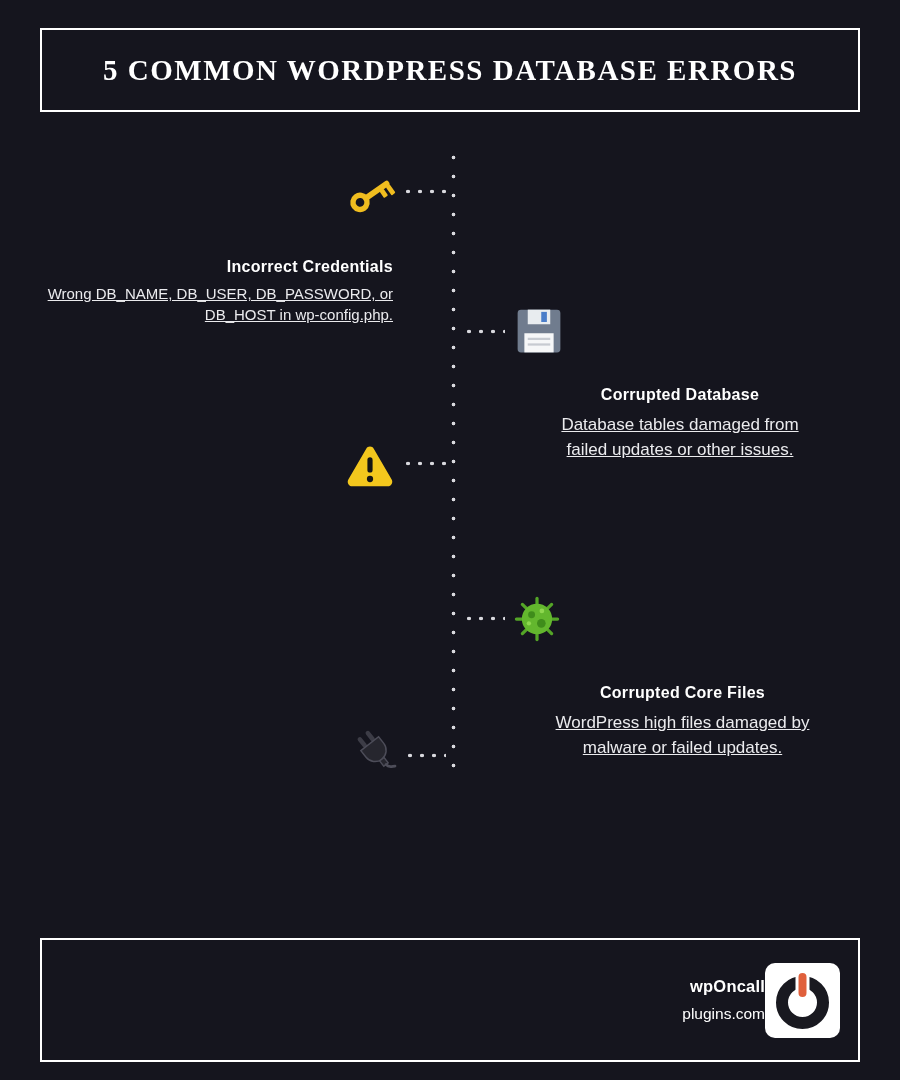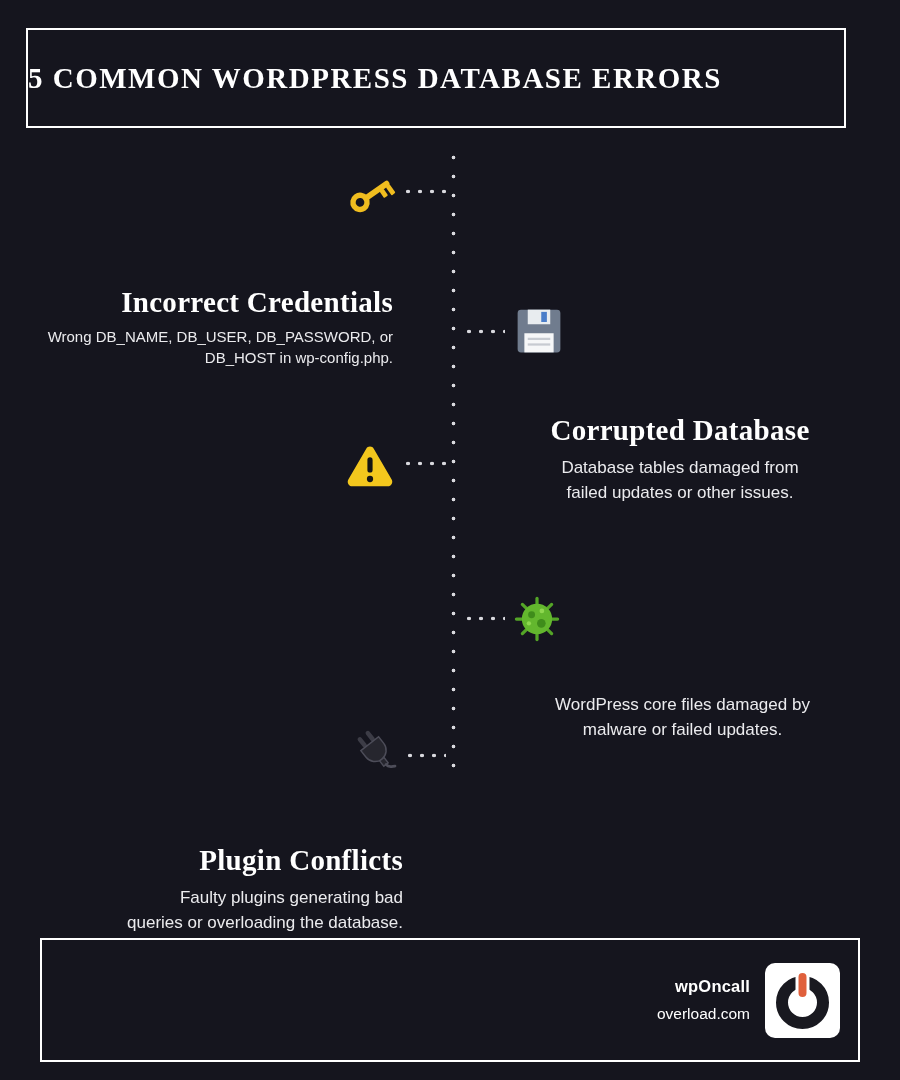--- a/index.html
+++ b/index.html
@@ -1,40 +1,40 @@
 <!DOCTYPE html>
 <html><head>
 <meta charset="utf-8">
 <style>
   * { margin:0; padding:0; box-sizing:border-box; }
   html,body { background:#15151e; }
   body { font-family:"Liberation Sans", sans-serif; }
   .canvas { position:relative; width:900px; height:1080px; background:#15151e; overflow:hidden; }
 
   .frame { position:absolute; border:2px solid #ffffff; }
-  .header-box { left:26px; top:28px; width:820px; height:100px; display:flex; align-items:center; }
+  .header-box { left:40px; top:28px; width:820px; height:84px; display:flex; align-items:center; justify-content:center; }
   .header-box h1 { font-family:"Liberation Serif","DejaVu Serif",serif; font-weight:600; font-size:29px; letter-spacing:1.5px; color:#ffffff; text-align:center; }
 
   .vdots { position:absolute; left:451px; top:148px; width:5px; height:632px;
            background-image:radial-gradient(circle, #d9d9de 1.7px, transparent 2.1px);
            background-size:5px 19px; background-repeat:repeat-y; }
   .hdots { position:absolute; height:5px;
            background-image:radial-gradient(circle, #d9d9de 1.7px, transparent 2.1px);
            background-size:12px 5px; background-repeat:repeat-x; }
 
   .icon { position:absolute; line-height:0; }
 
   .item { position:absolute; color:#ffffff; }
-  .item h2 { font-family:Liberation Serif, serif; font-size:29px; font-weight:700; letter-spacing:0.3px;margin-top:28px; }
-  .item p { margin-top:9px; font-size:17px; line-height:1.45; color:#ebebee; white-space:pre-line; }
+  .item h2 { font-family:Liberation Sans, sans-serif; font-size:16px; font-weight:700; letter-spacing:0.3px; }
+  .item p { margin-top:9px; font-size:17px; line-height:1.45; color:#ebebee; white-space:pre-line;text-decoration:underline; }
   .item.small p { font-size:15px; line-height:1.38; margin-top:8px; }
   .item.left { text-align:right; }
   .item.right { text-align:center; }
 
-  .footer-box { left:40px; top:938px; width:820px; height:124px; display:flex; align-items:center; justify-content:flex-end; gap:15px; padding-right:18px; }
+  .footer-box { left:40px; top:938px; width:820px; height:124px; display:flex; align-items:center; justify-content:flex-end; padding-right:18px; }
   .brand-text { text-align:right; color:#ffffff; }
   .brand-name { font-weight:700; font-size:16.5px; letter-spacing:0.2px; }
   .brand-site { font-size:15.5px; margin-top:9px; }
   .logo { width:75px; height:75px; background:#ffffff; border-radius:10px; flex:0 0 auto; }
 </style>
 </head>
 <body>
 
 <div class="canvas">
 
@@ -119,34 +119,30 @@
   </div>
 
   <div class="item right" style="left:510px; top:386px; width:340px;">
     <h2>Corrupted Database</h2>
     <p>Database tables damaged from
 failed updates or other issues.</p>
   </div>
 
 
   <div class="item right" style="left:510px; top:684px; width:345px;">
-    <p>WordPress core files damaged by
+    <h2>Corrupted Core Files</h2>
+    <p>WordPress high files damaged by
 malware or failed updates.</p>
   </div>
 
-  <div class="item left" style="right:497px; top:816px; width:390px;">
-    <h2>Plugin Conflicts</h2>
-    <p>Faulty plugins generating bad
-queries or overloading the database.</p>
-  </div>
 
   <div class="frame footer-box">
     <div class="brand-text">
       <div class="brand-name">wpOncall</div>
-      <div class="brand-site">overload.com</div>
+      <div class="brand-site">plugins.com</div>
     </div>
     <div class="logo">
       <svg width="75" height="75" viewBox="0 0 75 75">
         <circle cx="37.5" cy="39.5" r="20.5" fill="none" stroke="#191920" stroke-width="12"></circle>
         <rect x="32" y="8.5" width="11" height="27" rx="5.5" fill="#e0603c" stroke="#ffffff" stroke-width="3"></rect>
       </svg>
     </div>
   </div>
 
 </div>

